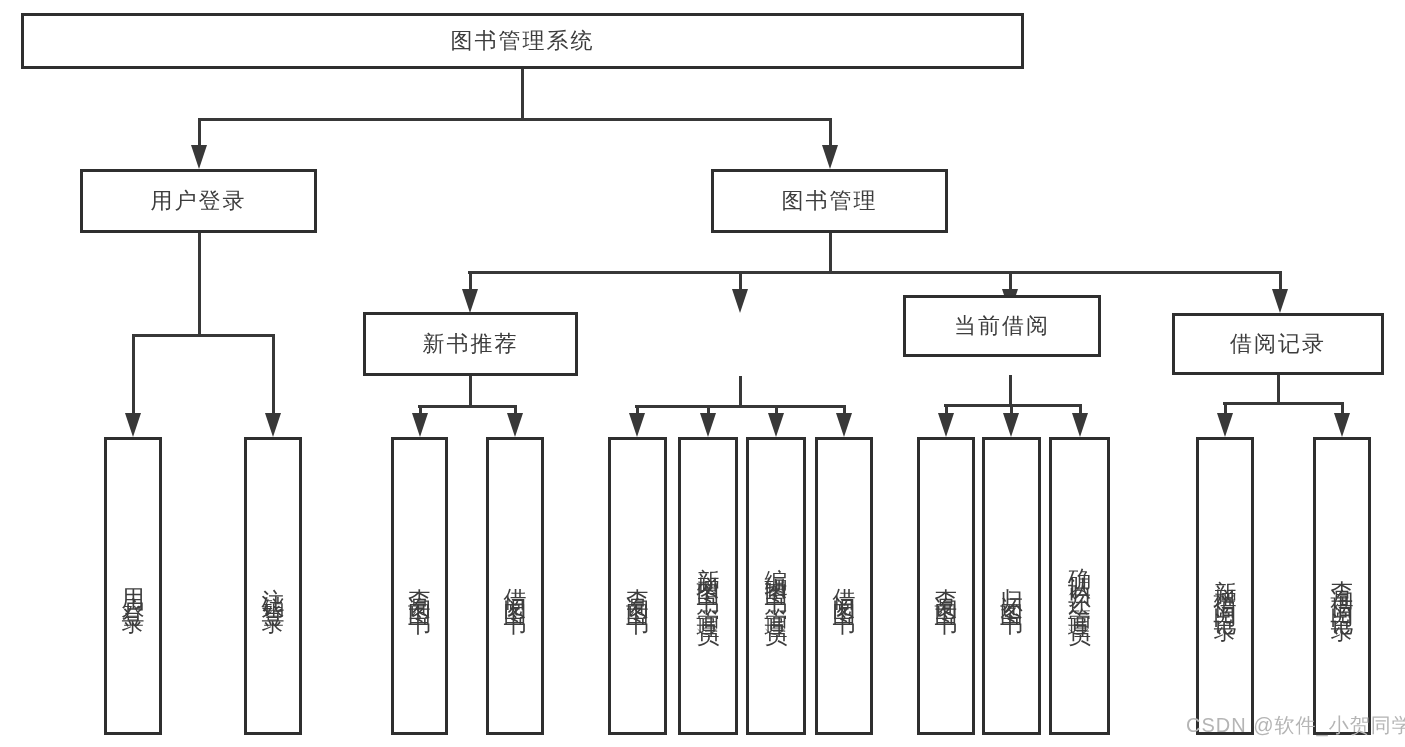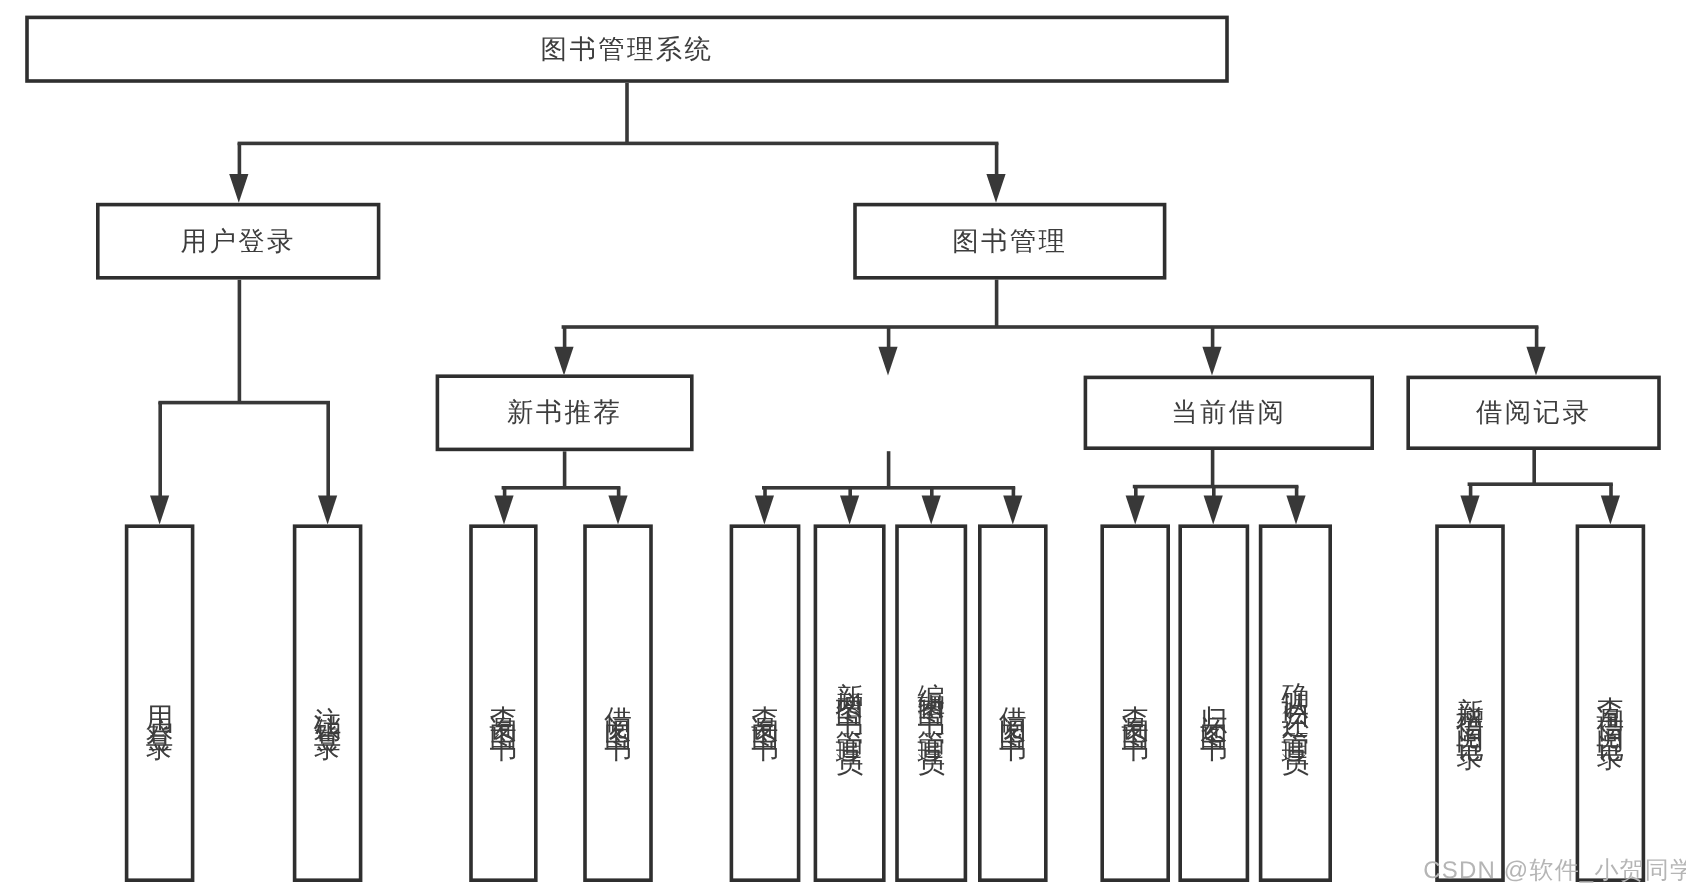--- a/index.html
+++ b/index.html
@@ -64,28 +64,28 @@
 
 <div id="canvas">
 
   <div class="node h-node" style="left:21px;top:13px;width:1003px;height:56px">
     <span class="lbl">图书管理系统</span>
   </div>
 
   <div class="node h-node" style="left:80px;top:169px;width:237px;height:64px">
     <span class="lbl">用户登录</span>
   </div>
-  <div class="node h-node" style="left:711px;top:169px;width:261px;height:64px">
+  <div class="node h-node" style="left:711px;top:169px;width:237px;height:64px">
     <span class="lbl">图书管理</span>
   </div>
 
   <div class="node h-node" style="left:363px;top:312px;width:215px;height:64px">
     <span class="lbl">新书推荐</span>
   </div>
-  <div class="node h-node" style="left:903px;top:313px;width:242px;height:62px">
+  <div class="node h-node" style="left:903px;top:295px;width:198px;height:62px">
     <span class="lbl">当前借阅</span>
   </div>
   <div class="node h-node" style="left:1172px;top:313px;width:212px;height:62px">
     <span class="lbl">借阅记录</span>
   </div>
 
   <div class="node v-node" style="left:104px;top:437px;width:58px;height:298px">
     <span class="lbl">用户登录</span>
   </div>
   <div class="node v-node" style="left:244px;top:437px;width:58px;height:298px">

